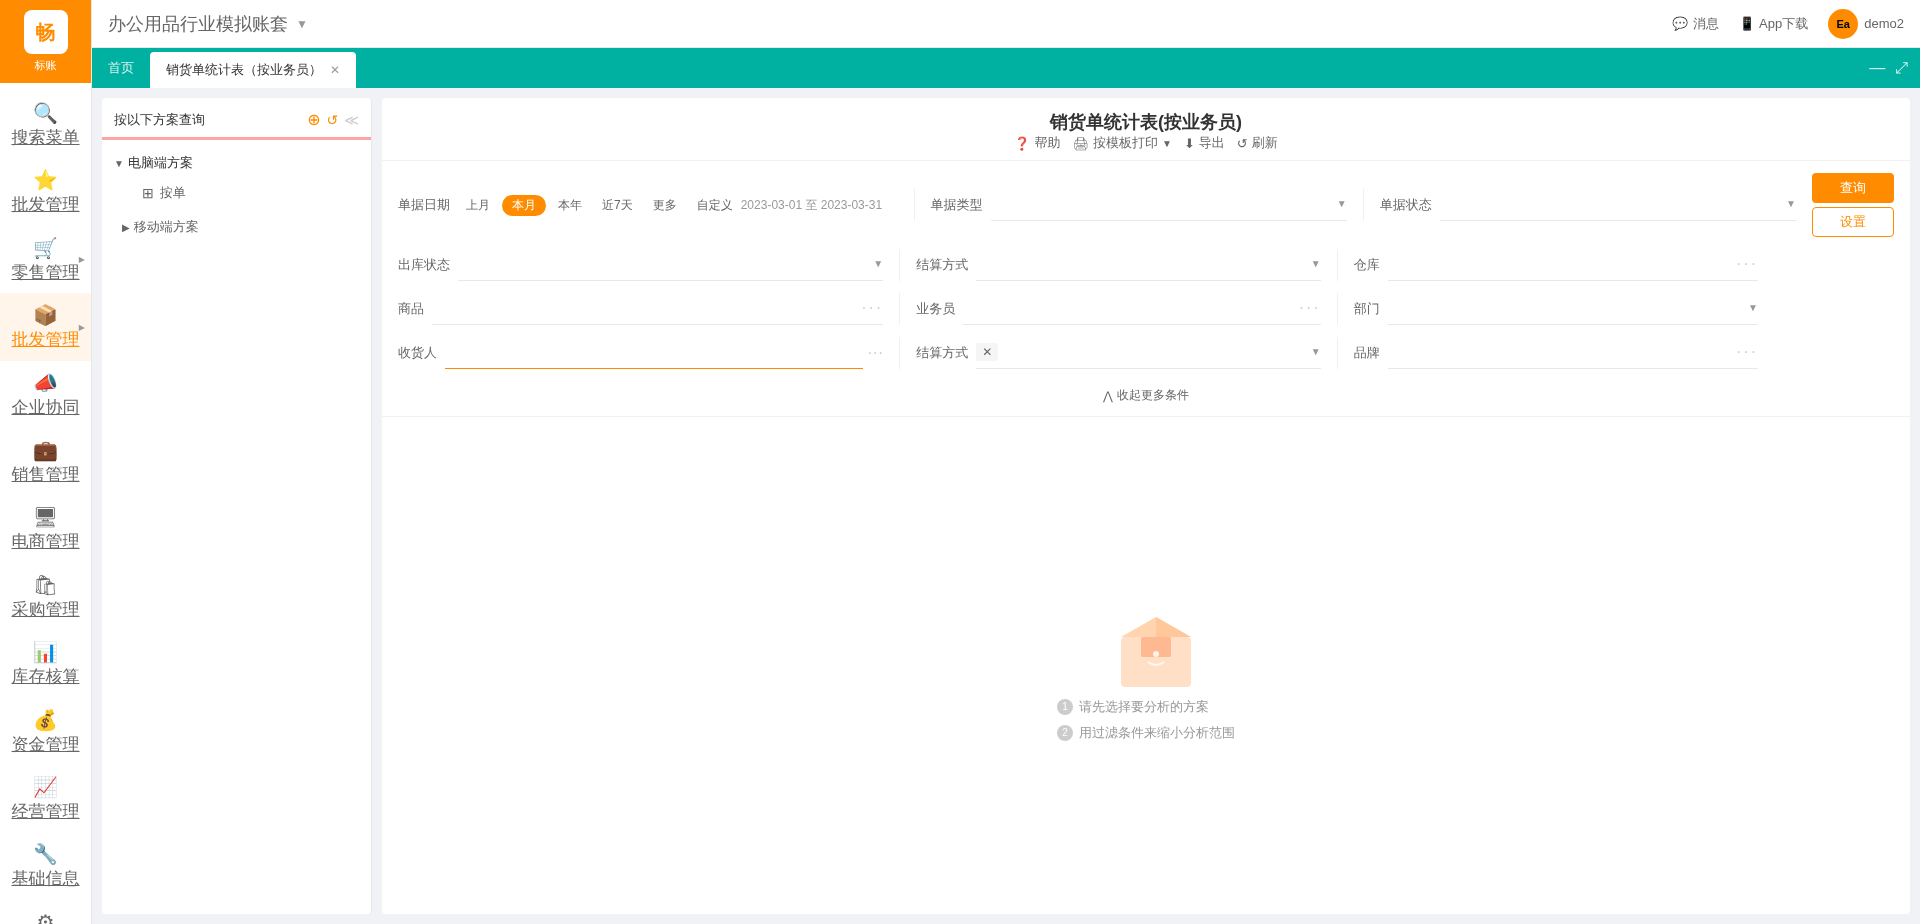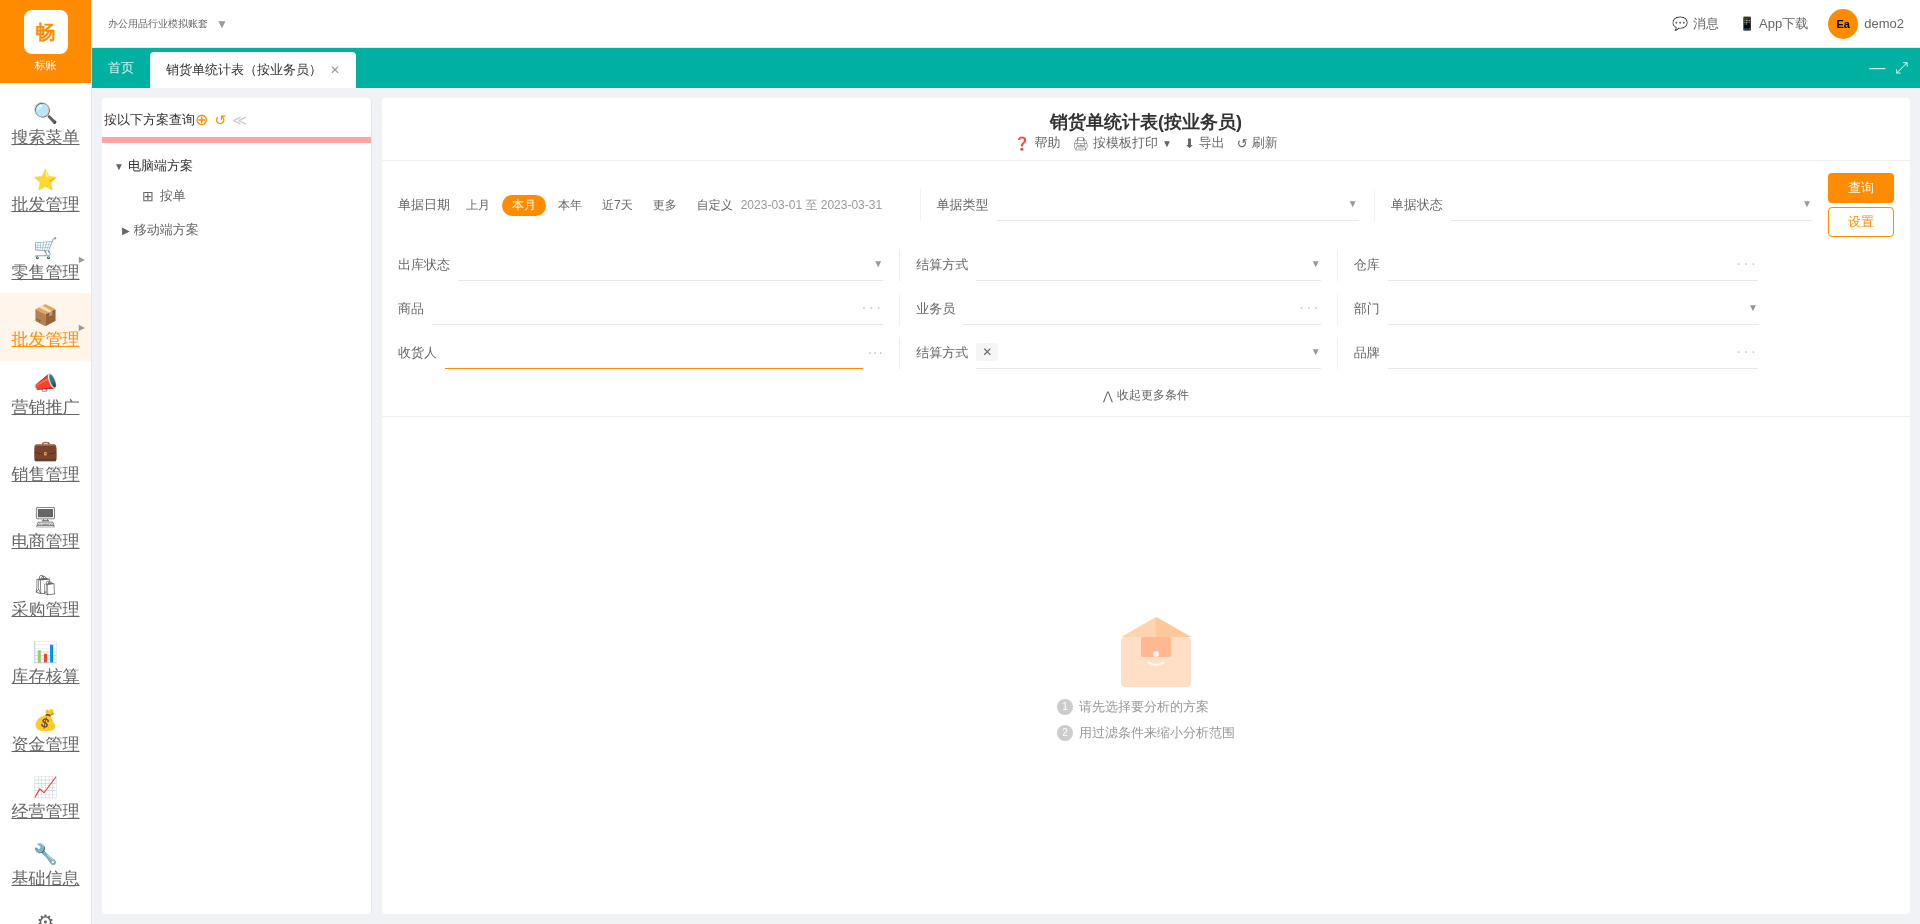--- a/index.html
+++ b/index.html
@@ -20,41 +20,41 @@
     .sidebar-item .item-label { font-size: 17px; color: #666; text-align: center; line-height: 1.2; text-decoration: underline; }
     .sidebar-item.active .item-label { color: #ff8c00; }
     .sidebar-item.has-arrow::after { content: '▶'; font-size: 8px; position: absolute; right: 6px; top: 50%; transform: translateY(-50%); color: #999; }
 
     
     .main { flex: 1; display: flex; flex-direction: column; overflow: hidden; }
 
     
     .topbar { height: 48px; background: #fff; border-bottom: 1px solid #e8e8e8; display: flex; align-items: center; justify-content: space-between; padding: 0 16px; flex-shrink: 0; }
     .topbar-left { display: flex; align-items: center; gap: 8px; }
-    .topbar-title { font-size: 10px; color: #666; }
+    .topbar-title { font-size: 18px; color: #666; }
     .topbar-dropdown { font-size: 12px; color: #999; cursor: pointer; }
     .topbar-right { display: flex; align-items: center; gap: 20px; }
     .topbar-btn { display: flex; align-items: center; gap: 4px; color: #666; cursor: pointer; font-size: 13px; }
     .avatar { width: 30px; height: 30px; border-radius: 50%; background: #ff8c00; display: flex; align-items: center; justify-content: center; color: #000000; font-size: 12px; cursor: pointer; overflow: hidden; }
 
     
     .tabbar { height: 40px; background: #00b0a0; display: flex; align-items: center; padding: 0 0; flex-shrink: 0; }
     .tab-item { height: 26px; display: flex; align-items: center; padding: 0 16px; cursor: pointer; color: rgba(255,255,255,0.85); font-size: 13px; position: relative; }
     .tab-item.home { background: transparent; }
     .tab-item.active { background: #fff; color: #333; border-radius: 4px 4px 0 0; margin-top: 4px; height: 36px; }
     .tab-item .tab-close { margin-left: 8px; font-size: 12px; color: #999; cursor: pointer; }
     .window-controls { margin-left: auto; display: flex; align-items: center; gap: 10px; padding-right: 12px; }
     .window-btn { color: rgba(255,255,255,0.85); cursor: pointer; font-size: 16px; }
 
     
     .content { flex: 1; display: flex; overflow: hidden; background: #f0f2f5; }
 
     
     .left-panel { width: 270px; background: #fff; border-right: 1px solid #e8e8e8; display: flex; flex-direction: column; overflow: hidden; flex-shrink: 0; margin: 10px 0 10px 10px; border-radius: 4px; }
-    .left-panel-header { padding: 12px 2px 8px; border-bottom: 6px solid #fca5a5; display: flex; align-items: center; }
+    .left-panel-header { padding: 12px 12px 8px; border-bottom: 3px solid #fca5a5; display: flex; align-items: center; justify-content: space-between; }
     .left-panel-title { font-size: 13px; color: #333; font-weight: 500; }
     .left-panel-actions { display: flex; gap: 6px; align-items: center; }
     .action-icon { color: #ff8c00; cursor: pointer; font-size: 16px; }
     .action-icon-gray { color: #ccc; cursor: pointer; font-size: 14px; }
     .tree-area { padding: 8px 0; flex: 1; overflow-y: auto; }
     .tree-group { margin-bottom: 4px; }
     .tree-group-header { display: flex; align-items: center; padding: 6px 12px; cursor: pointer; }
     .tree-group-header .arrow { font-size: 10px; color: #666; margin-right: 4px; }
     .tree-group-header .group-label { font-size: 13px; color: #333; }
     .tree-item { padding: 6px 12px 6px 30px; display: flex; align-items: center; cursor: pointer; }
@@ -89,21 +89,21 @@
     
     .date-filter { display: flex; align-items: center; flex: 1; }
     .date-tabs { display: flex; align-items: center; gap: 4px; }
     .date-tab { padding: 2px 8px; font-size: 12px; color: #666; cursor: pointer; border-radius: 2px; }
     .date-tab.active { background: #ff8c00; color: #fff; border-radius: 12px; padding: 2px 10px; }
     .date-range { font-size: 12px; color: #999; }
 
     
     .collapse-row { display: flex; justify-content: center; padding: 6px 0 0; }
     .collapse-btn { display: flex; align-items: center; gap: 4px; font-size: 12px; color: #666; cursor: pointer; }
-    .btn-primary { background: #ff8c00; color: #fff; border: none; padding: 6px 20px; border-radius: 4px; cursor: pointer; font-size: 13px; }
+    .btn-primary { background: #ff8c00; color: #fff; border: none; padding: 6px 28px; border-radius: 4px; cursor: pointer; font-size: 13px; }
     .btn-setting { background: #fff; color: #ff8c00; border: 1px solid #ff8c00; padding: 5px 16px; border-radius: 4px; cursor: pointer; font-size: 13px; }
 
     
     .empty-state { flex: 1; display: flex; flex-direction: column; align-items: center; justify-content: center; }
     .empty-icon { width: 100px; height: 100px; margin-bottom: 16px; }
     .empty-tips { color: #999; font-size: 13px; }
     .empty-tip-item { display: flex; align-items: center; gap: 6px; margin-bottom: 8px; }
     .tip-num { width: 16px; height: 16px; border-radius: 50%; background: #ccc; color: #fff; font-size: 10px; display: flex; align-items: center; justify-content: center; flex-shrink: 0; }
 
     
@@ -138,21 +138,21 @@
       <div class="sidebar-item has-arrow">
       <span class="item-icon">🛒</span>
       <span class="item-label">零售管理</span>
     </div>
       <div class="sidebar-item active has-arrow">
       <span class="item-icon">📦</span>
       <span class="item-label">批发管理</span>
     </div>
       <div class="sidebar-item">
       <span class="item-icon">📣</span>
-      <span class="item-label">营销推广</span>
+      <span class="item-label">企业协同</span>
     </div>
       <div class="sidebar-item">
       <span class="item-icon">💼</span>
       <span class="item-label">销售管理</span>
     </div>
       <div class="sidebar-item">
       <span class="item-icon">🖥</span>
       <span class="item-label">电商管理</span>
     </div>
       <div class="sidebar-item">

